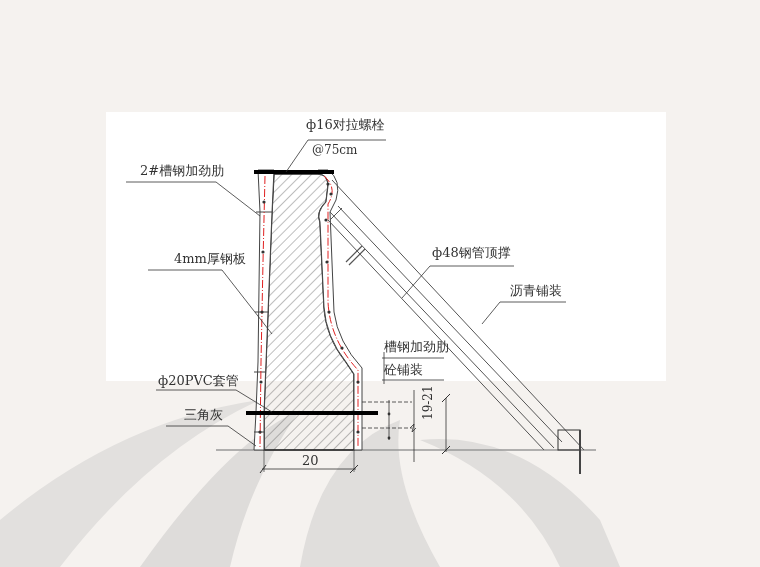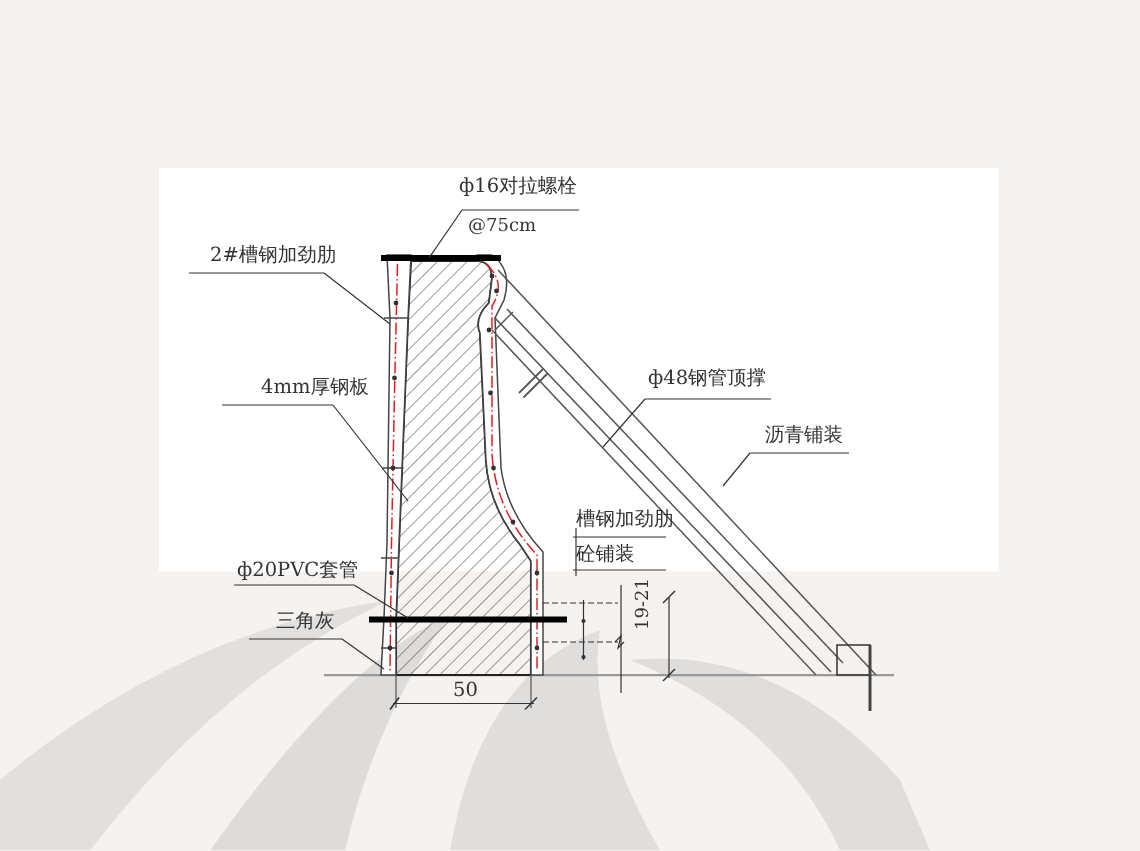--- a/index.html
+++ b/index.html
@@ -124,15 +124,15 @@
   <span class="lbl" style="left:200px;top:6px">ф16对拉螺栓</span>
   <span class="lbl sm" style="left:206px;top:32px">@75cm</span>
   <span class="lbl" style="left:34px;top:52px">2#槽钢加劲肋</span>
   <span class="lbl" style="left:68px;top:140px">4mm厚钢板</span>
   <span class="lbl" style="left:326px;top:134px">ф48钢管顶撑</span>
   <span class="lbl" style="left:404px;top:172px">沥青铺装</span>
   <span class="lbl" style="left:278px;top:228px">槽钢加劲肋</span>
   <span class="lbl" style="left:278px;top:251px">砼铺装</span>
   <span class="lbl" style="left:52px;top:262px">ф20PVC套管</span>
   <span class="lbl" style="left:78px;top:296px">三角灰</span>
-  <span class="lbl" style="left:196px;top:342px">50</span>
+  <span class="lbl" style="left:196px;top:342px">20</span>
   <span class="lbl sm" style="left:316px;top:308px;transform:rotate(-90deg);transform-origin:left top">19-21</span>
 </div>
 
 </body></html>

